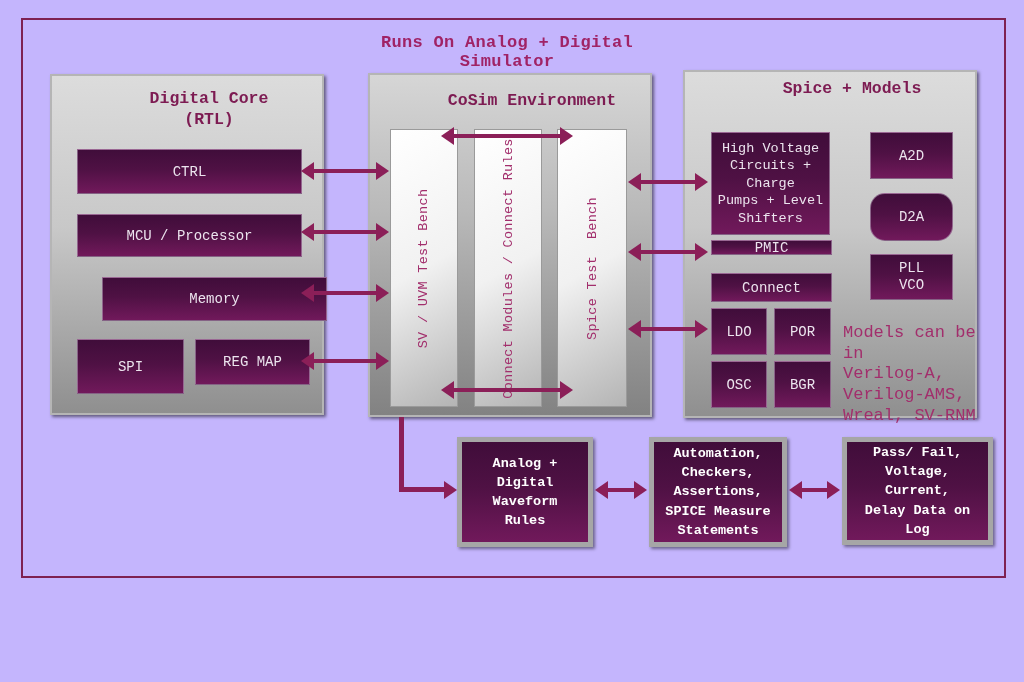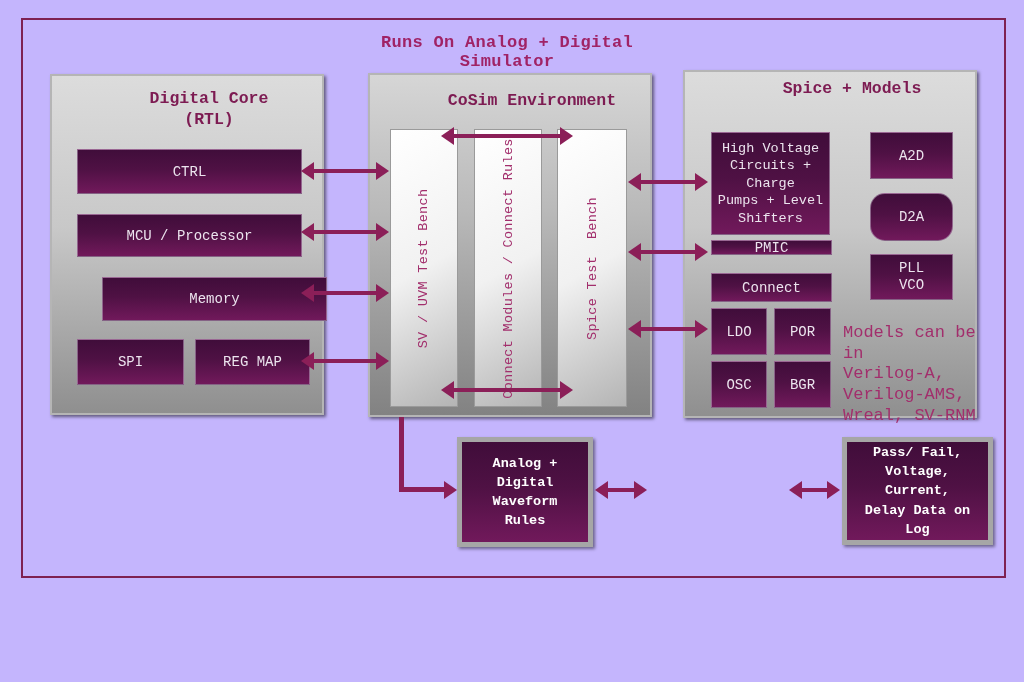--- a/index.html
+++ b/index.html
@@ -92,21 +92,21 @@
 (RTL)</div>
     <div class="pbox" style="left:25px;top:73px;width:225px;height:45px;">
       <span>CTRL</span>
     </div>
     <div class="pbox" style="left:25px;top:138px;width:225px;height:43px;">
       <span>MCU / Processor</span>
     </div>
     <div class="pbox" style="left:25px;top:201px;width:225px;height:44px;margin-left:25px;">
       <span>Memory</span>
     </div>
-    <div class="pbox" style="left:25px;top:263px;width:107px;height:46px;">
+    <div class="pbox" style="left:25px;top:263px;width:107px;height:55px;">
       <span>SPI</span>
     </div>
     <div class="pbox" style="left:143px;top:263px;width:115px;height:46px;">
       <span>REG MAP</span>
     </div>
   </div>
 
   <div class="panel cosim" style="left:368px;top:73px;width:284px;height:344px;">
     <div class="panel-title" style="margin-top:15px;">CoSim Environment</div>
     <div class="col" style="left:20px;top:54px;width:68px;height:278px;">
@@ -167,20 +167,27 @@
 Verilog-A,
 Verilog-AMS,
 Wreal, SV-RNM</div>
   </div>
 
   <div class="obox" style="left:457px;top:437px;width:136px;height:110px;">
     <span class="ml">Analog + Digital
 Waveform
 Rules</span>
   </div>
+  <div class="obox" style="left:649px;top:437px;width:138px;height:110px;">
+    <span class="ml">Automation,
+Checkers,
+Assertions,
+SPICE Measure
+Statements</span>
+  </div>
   <div class="obox" style="left:842px;top:437px;width:151px;height:108px;">
     <span class="ml">Pass/ Fail,
 Voltage,
 Current,
 Delay Data on
 Log</span>
   </div>
 
   <div class="arr" style="left:301px;top:162px;width:88px;">
       <div class="sh"></div>

